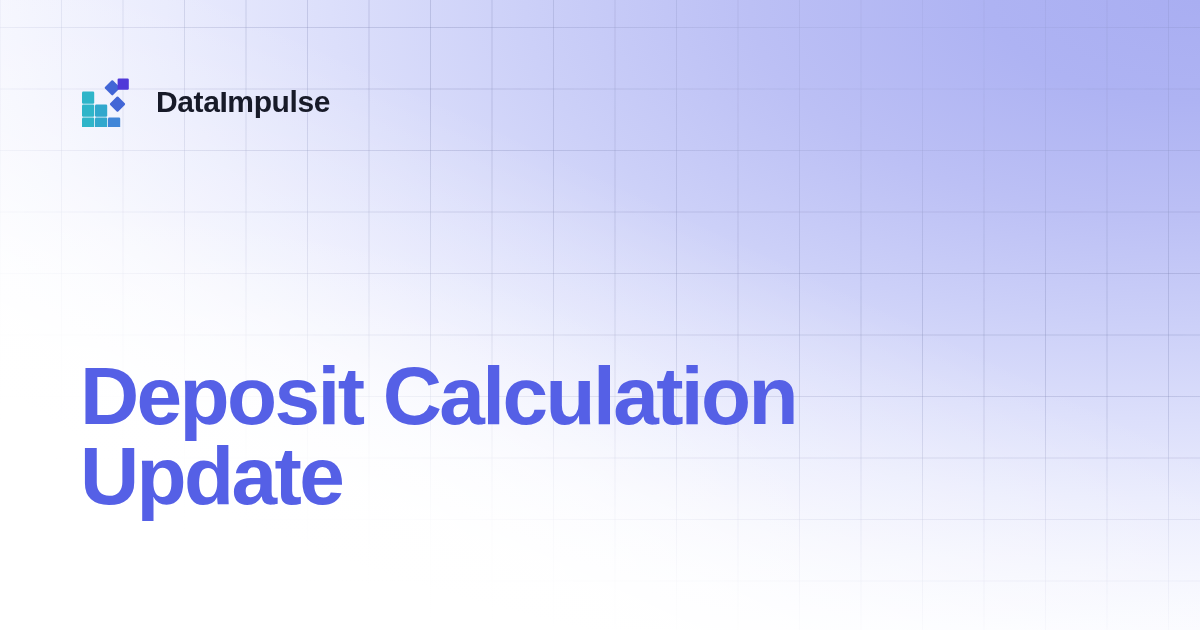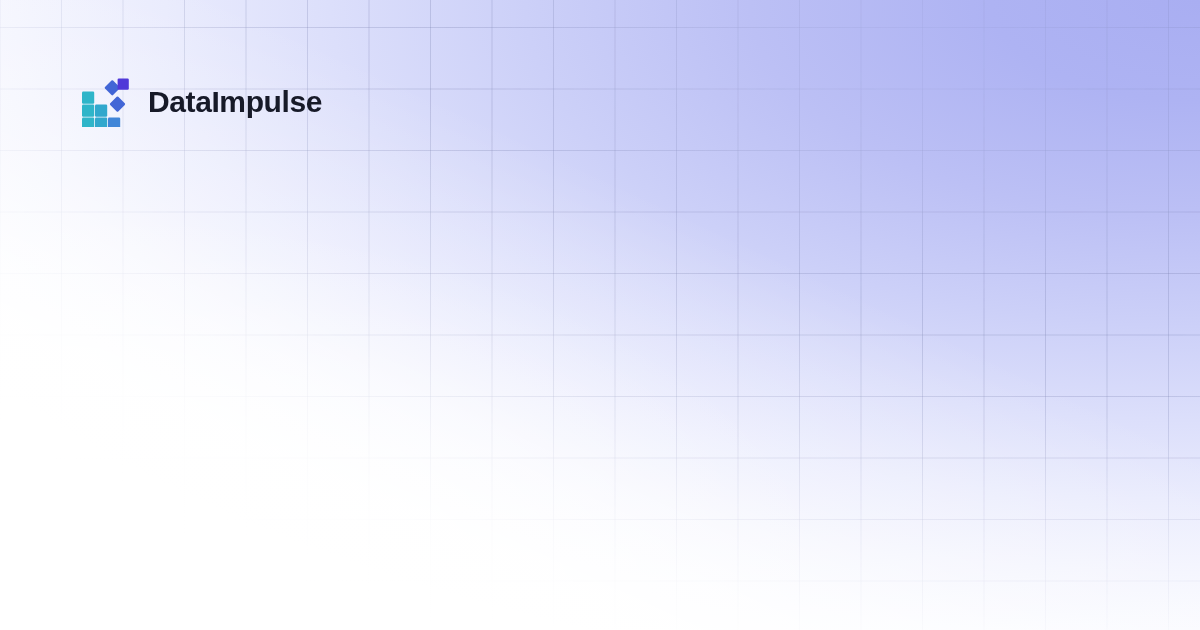--- a/index.html
+++ b/index.html
@@ -106,21 +106,21 @@
     height: 100%;
   }
 
   
   .brand {
     position: absolute;
     left: 80px;
     top: 77px;
     display: flex;
     align-items: center;
-    gap: 18px;
+    gap: 26px;
   }
 
   .logo-mark {
     width: 50px;
     height: 50px;
     display: block;
     flex: 0 0 auto;
   }
 
   .brand-name {
@@ -171,15 +171,17 @@
 
         <rect x="26.6" y="5.1" width="11.4" height="11.4" rx="1.1" fill="#4266d6" transform="rotate(45 32.3 10.8)"></rect>
         <rect x="31.8" y="21.4" width="11.4" height="11.4" rx="1.1" fill="#4266d6" transform="rotate(45 37.5 27.1)"></rect>
 
         <rect x="37.6" y="1.6" width="11.2" height="11.2" rx="1.2" fill="#5039d8"></rect>
       </svg>
 
       <span class="brand-name">DataImpulse</span>
     </div>
 
+    <h1 class="headline">Deposit Calculation
+Update</h1>
 
   </div>
 </div>
 
 </body></html>

